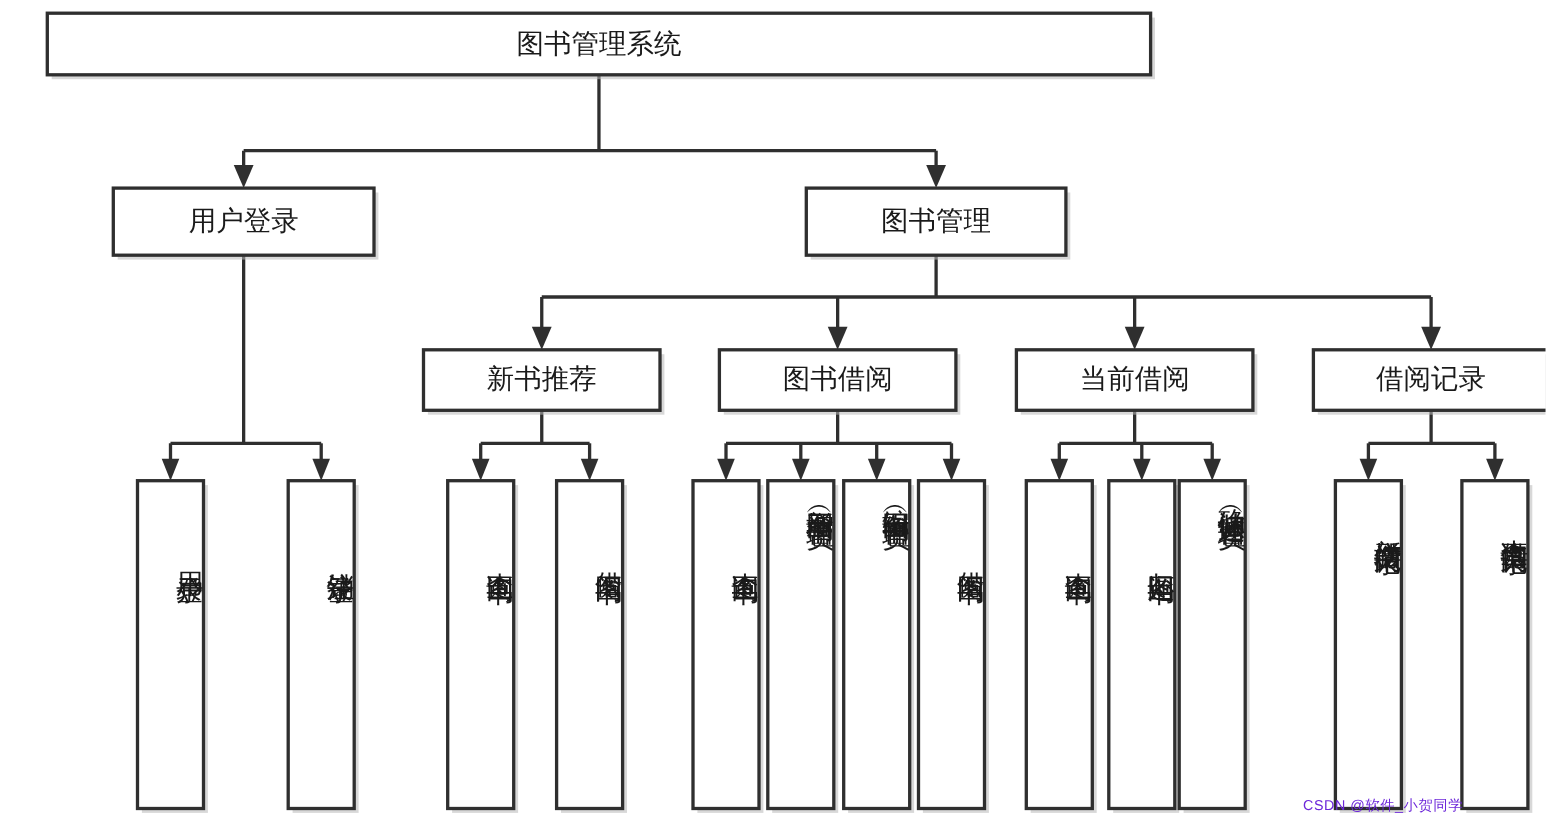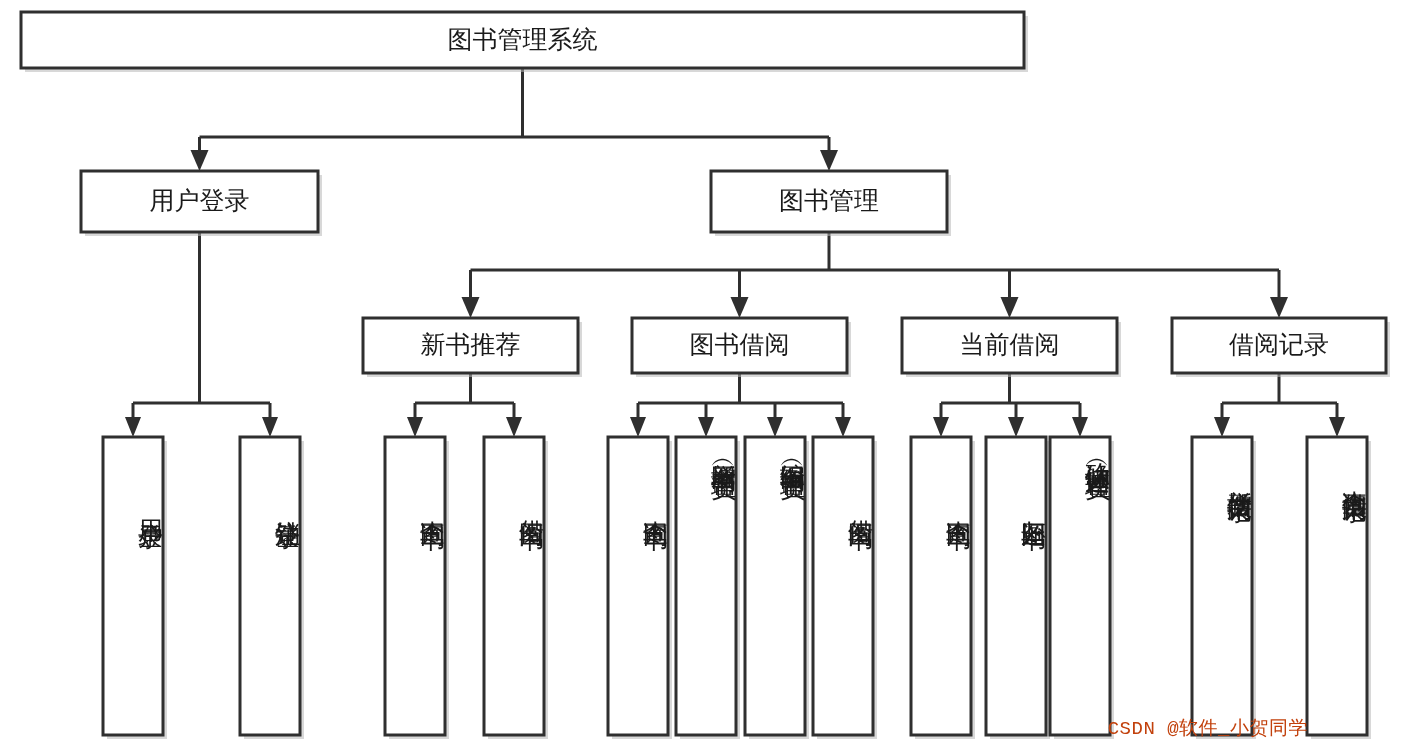--- a/index.html
+++ b/index.html
@@ -11,20 +11,21 @@
     width: 1405px;
     height: 747px;
     font-family: "DejaVu Sans", "Liberation Sans", sans-serif;
     overflow: hidden;
   }
   #diagram-root {
     position: relative;
     width: 1320px;
     height: 747px;
     background: #ffffff;
+    margin-left: 22px;
   }
   svg#flow {
     position: absolute;
     top: 0;
     left: 0;
     width: 1405px;
     height: 747px;
   }
   .node-rect {
     fill: #ffffff;
@@ -62,23 +63,23 @@
     color: #1a1a1a;
     letter-spacing: 2px;
     text-align: center;
     white-space: nowrap;
     pointer-events: none;
   }
   .watermark {
     position: absolute;
     right: 12px;
     bottom: 6px;
-    font-family: Liberation Mono, monospace;
-    font-size: 19px;
-    color: #c2410c;
+    font-family: Liberation Sans, sans-serif;
+    font-size: 13px;
+    color: #6d28d9;
     white-space: nowrap;
     letter-spacing: 0.5px;
   }
 </style>
 </head>
 <body>
 
 <div id="diagram-root">
 
   <svg id="flow" viewBox="0 0 1405 747" xmlns="http://www.w3.org/2000/svg">

